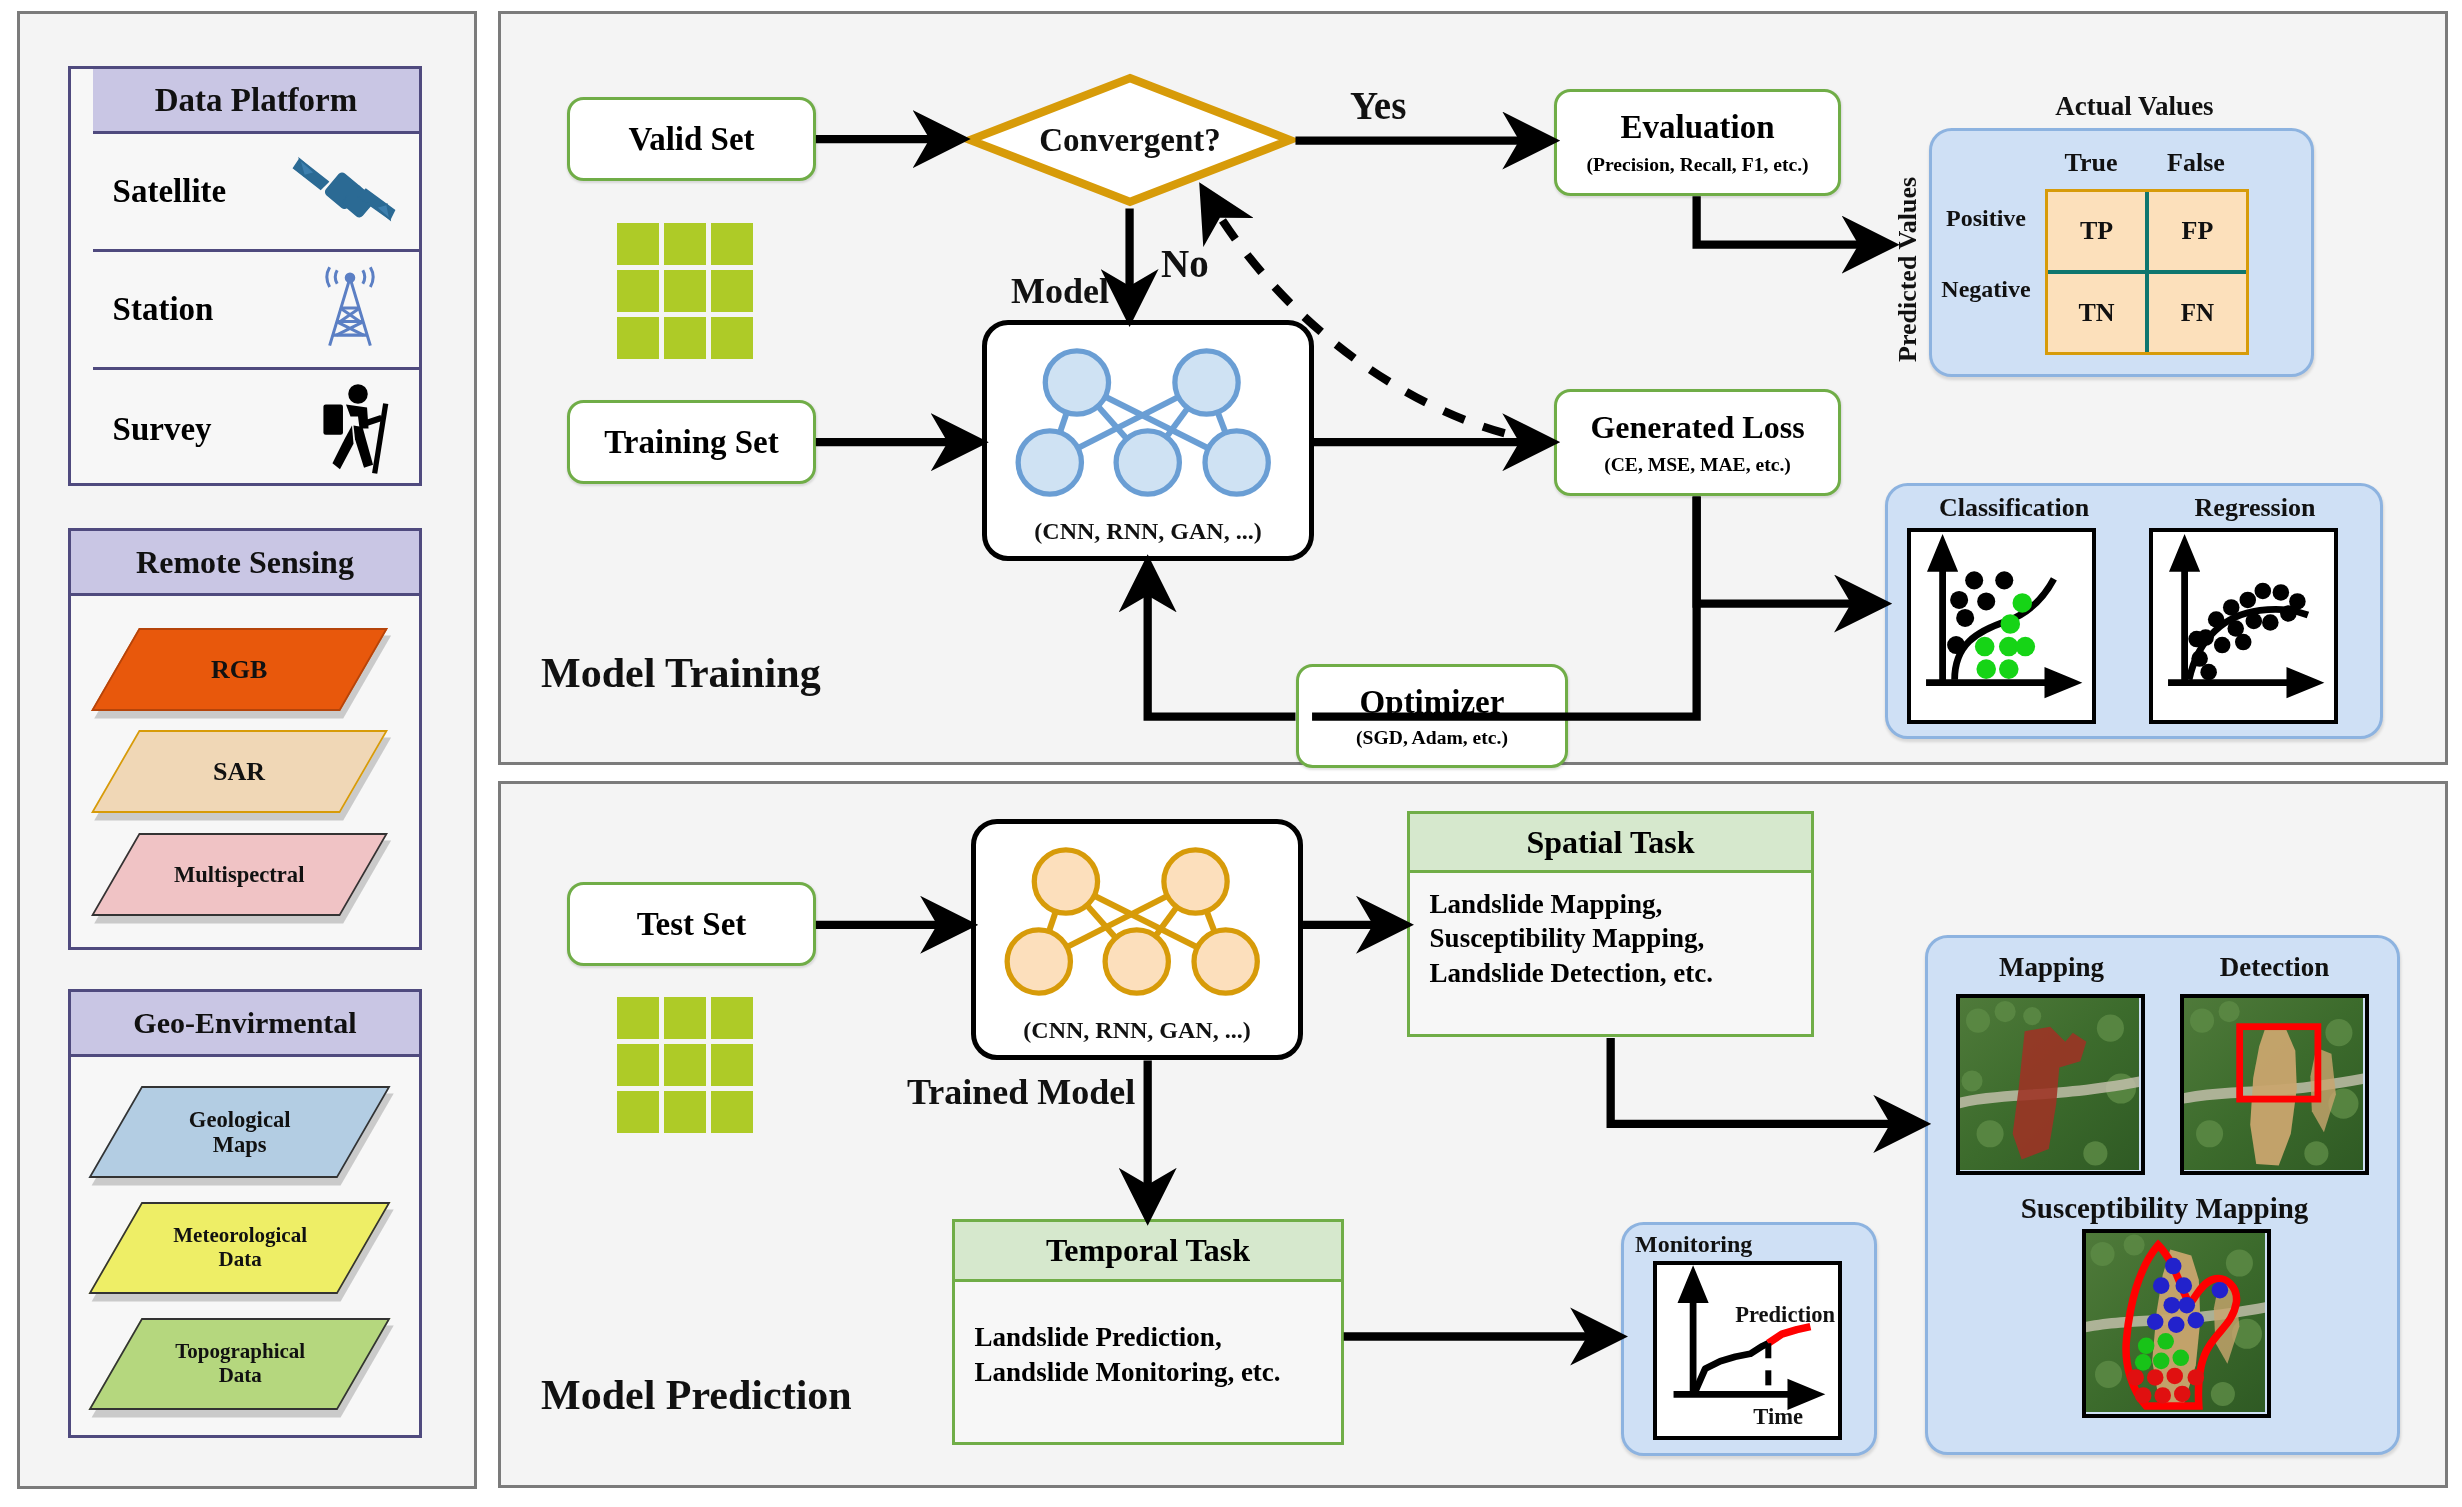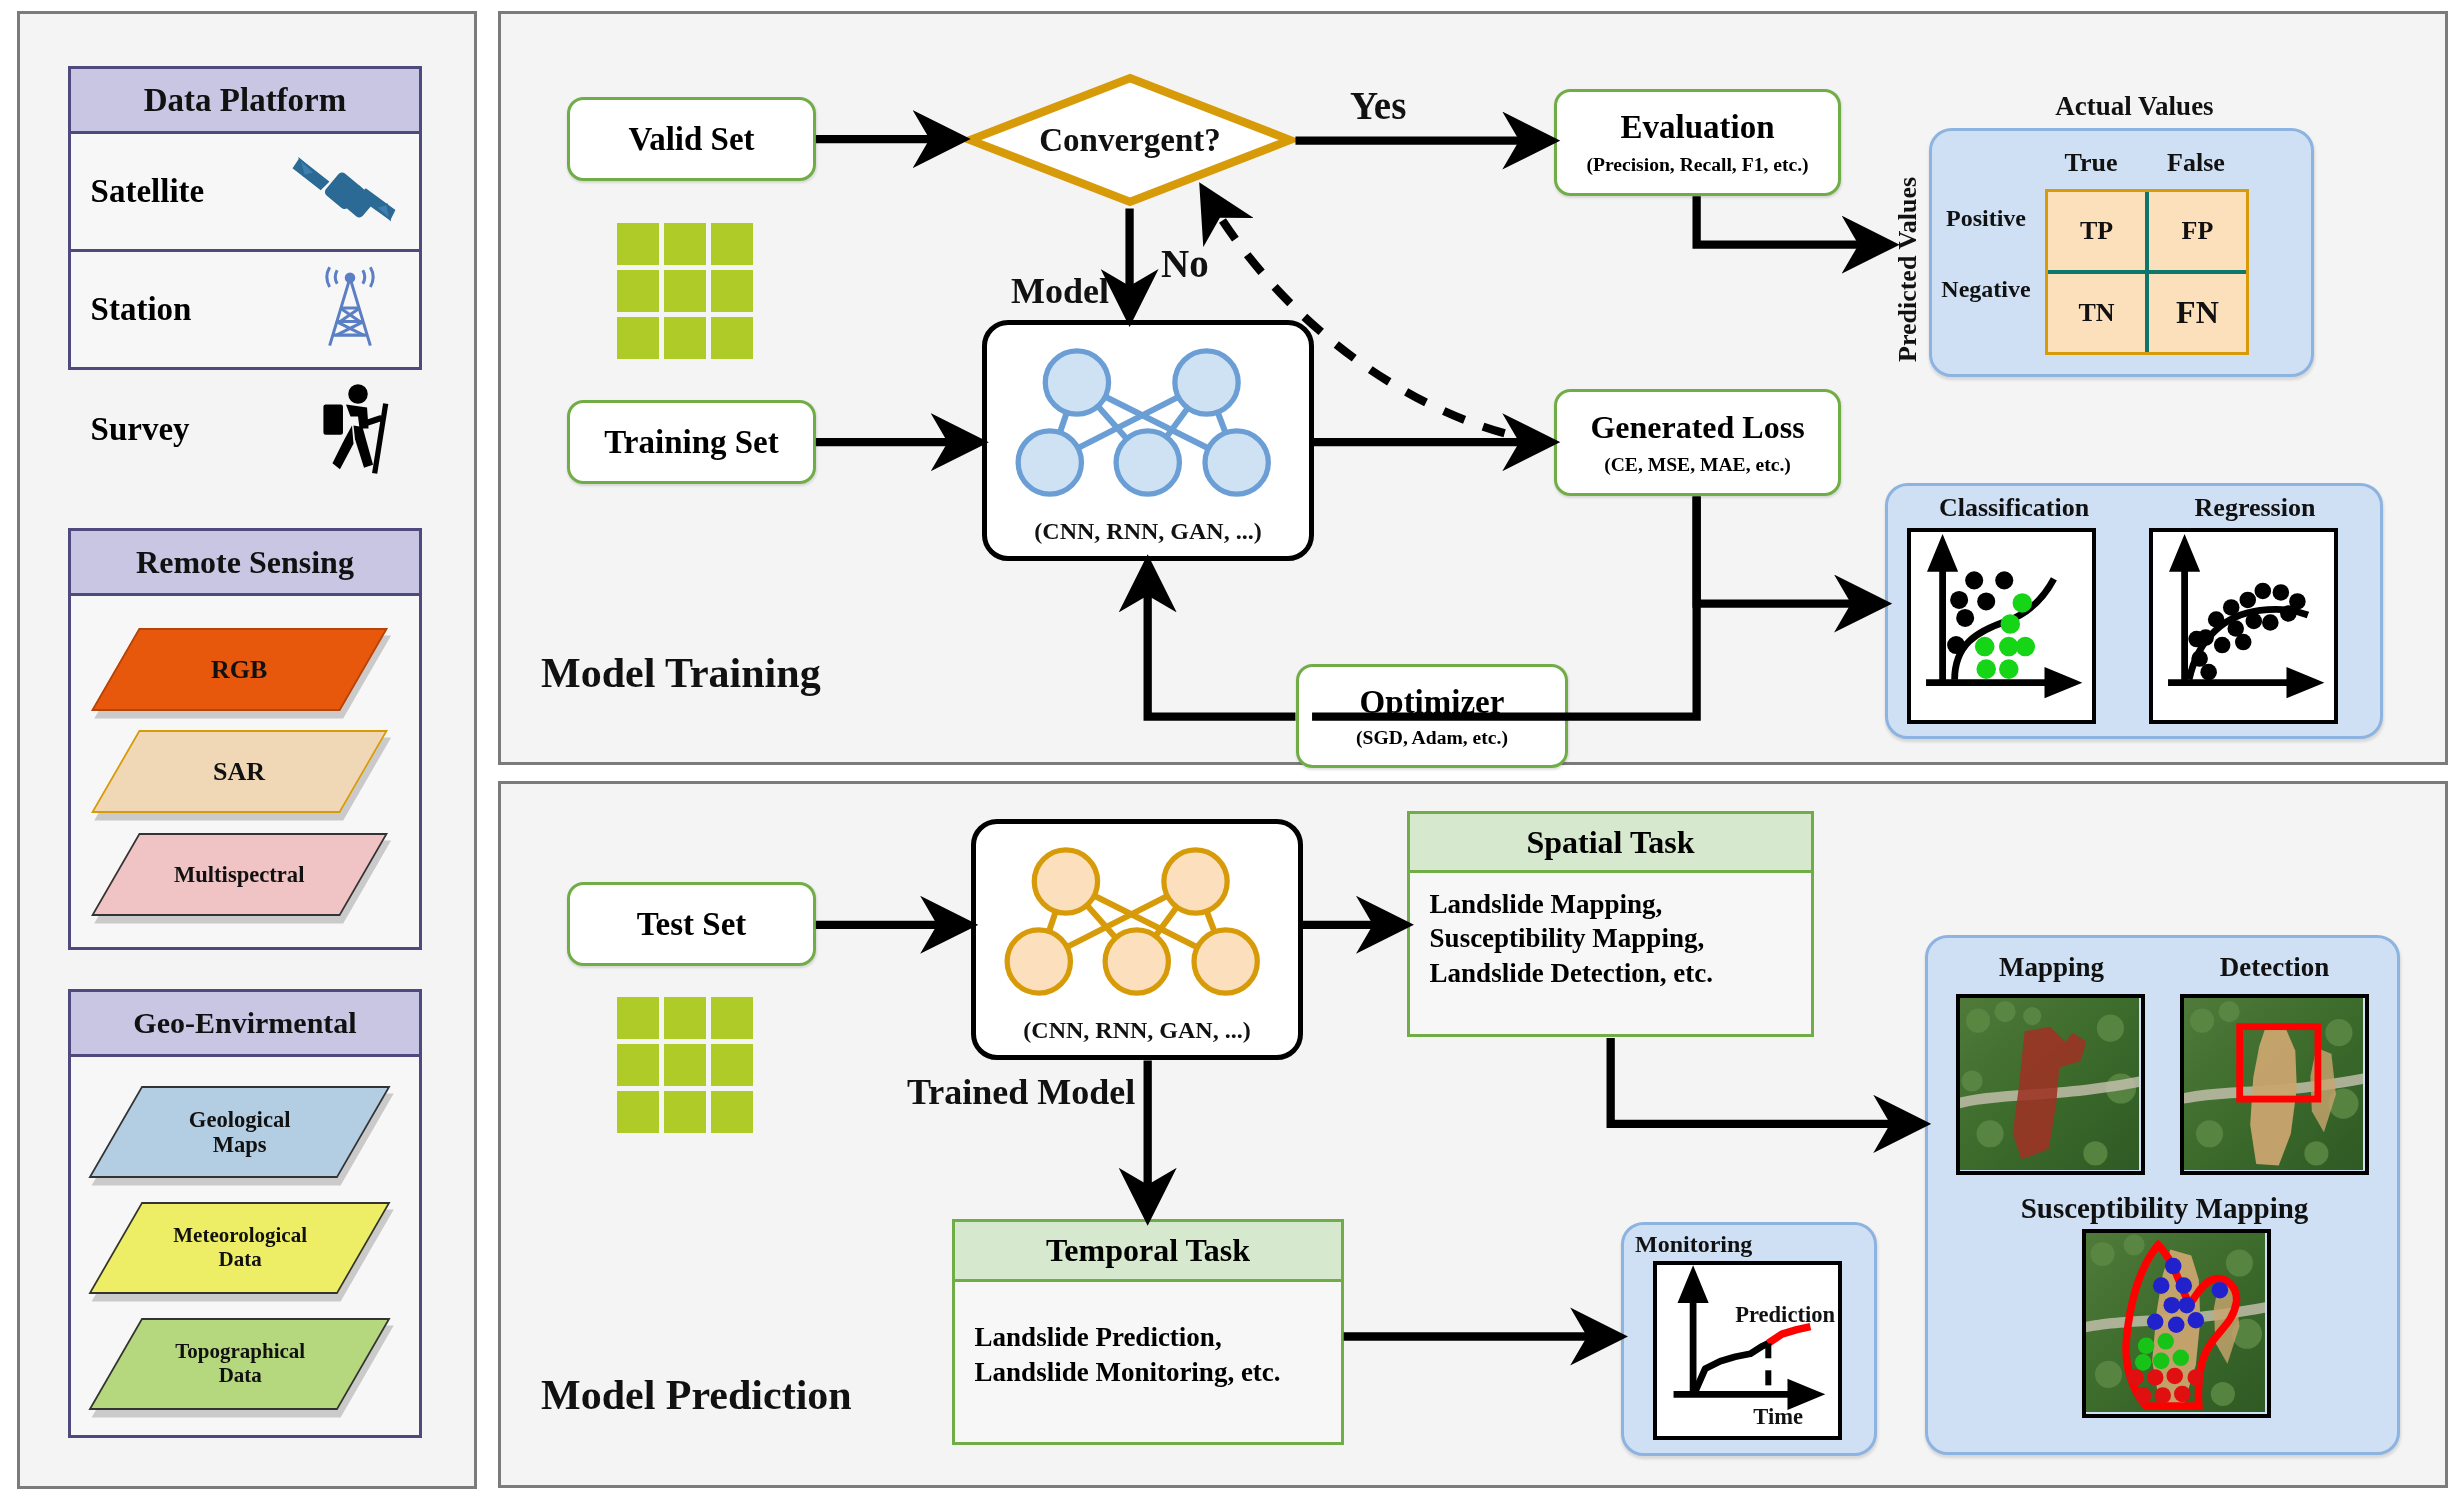--- a/index.html
+++ b/index.html
@@ -65,21 +65,21 @@
 
   svg.overlay{position:absolute;left:0;top:0;width:2462px;height:1508px;pointer-events:none;}
 </style>
 </head>
 <body>
 
 <div id="stage">
 
   <div class="panel" style="left:16.6px;top:10.6px;width:460px;height:1478px;"></div>
 
-  <div class="card" style="left:68px;top:66px;width:354px;height:304px;">
+  <div class="card" style="left:68px;top:66px;width:354px;height:420px;padding-left:22px;">
     <div class="card-head" style="height:65px;font-size:33px;">Data Platform</div>
     <div class="card-body" style="height:354px;">
       <div class="row" style="height:118px;">
         <div class="row-label" style="font-size:33px;">Satellite</div>
         <div style="width:113px;height:83px;">
           <svg viewBox="0 0 150 110" width="113" height="83">
             <g fill="#2b6a94" stroke="#2b6a94" stroke-width="2">
               <rect x="58" y="36" width="36" height="36" rx="5" transform="rotate(40 76 54)"></rect>
               <rect x="80" y="52" width="32" height="32" rx="5" transform="rotate(40 96 68)"></rect>
               <path d="M56 42 L18 12 L10 24 L46 52 Z"></path>
@@ -237,21 +237,21 @@
 
   <div class="cm-colhead" style="left:2042px;top:148px;width:98px;font-size:26px;">True</div>
   <div class="cm-colhead" style="left:2143px;top:148px;width:106px;font-size:26px;">False</div>
   <div class="cm-rowhead" style="left:1931px;top:205px;width:110px;font-size:24px;">Positive</div>
   <div class="cm-rowhead" style="left:1931px;top:276px;width:110px;font-size:24px;">Negative</div>
 
   <div class="cm-table" style="left:2045px;top:189px;width:204px;height:166px;">
     <div class="cm-cell" style="font-size:26px;">TP</div>
     <div class="cm-cell" style="font-size:26px;">FP</div>
     <div class="cm-cell" style="font-size:26px;">TN</div>
-    <div class="cm-cell" style="font-size:32px;">FN</div>
+    <div class="cm-cell" style="font-size:25px;">FN</div>
   </div>
 
   <div class="bluepanel" style="left:1885px;top:483px;width:498px;height:256px;"></div>
   <div class="minititle" style="left:1901px;top:493px;width:226px;font-size:26px;">Classification</div>
   <div class="minititle" style="left:2142px;top:493px;width:226px;font-size:26px;">Regression</div>
 
   <div class="minichart" style="left:1907px;top:528px;width:189px;height:196px;">
     <svg width="179" height="187" viewBox="0 0 238 248">
       <g stroke="#000" stroke-width="9" fill="#000">
         <line x1="42" y1="200" x2="42" y2="34"></line>

